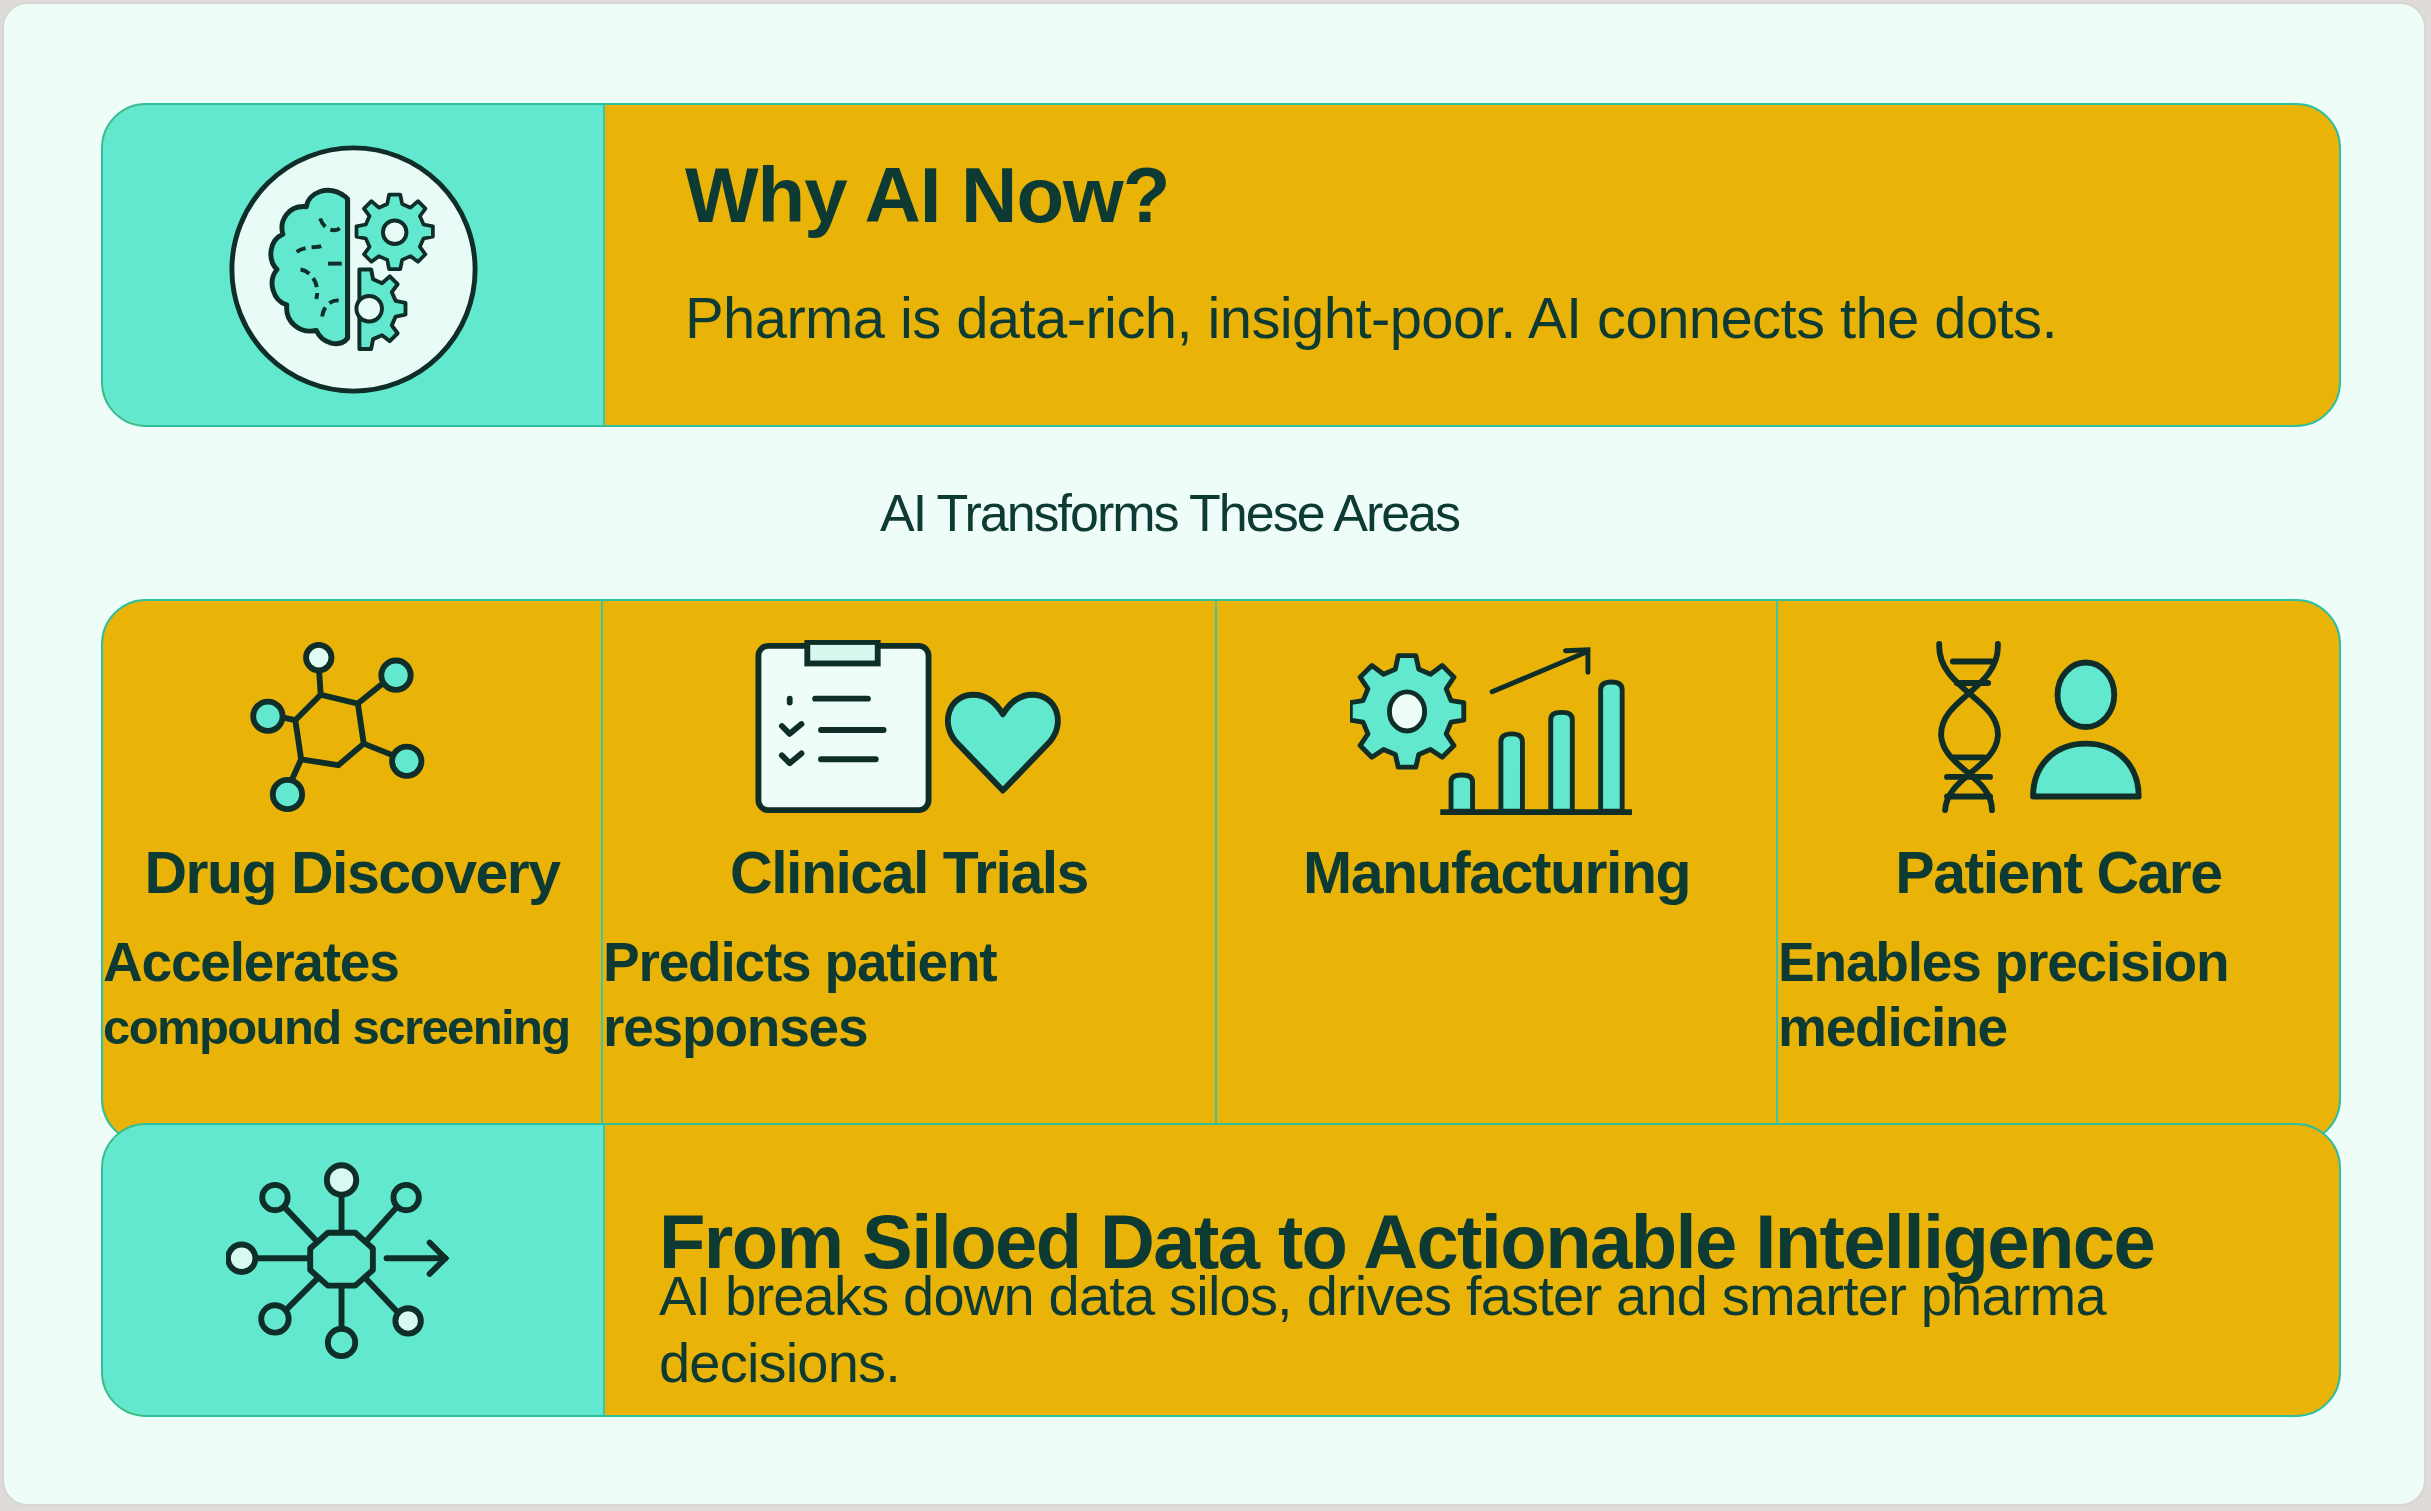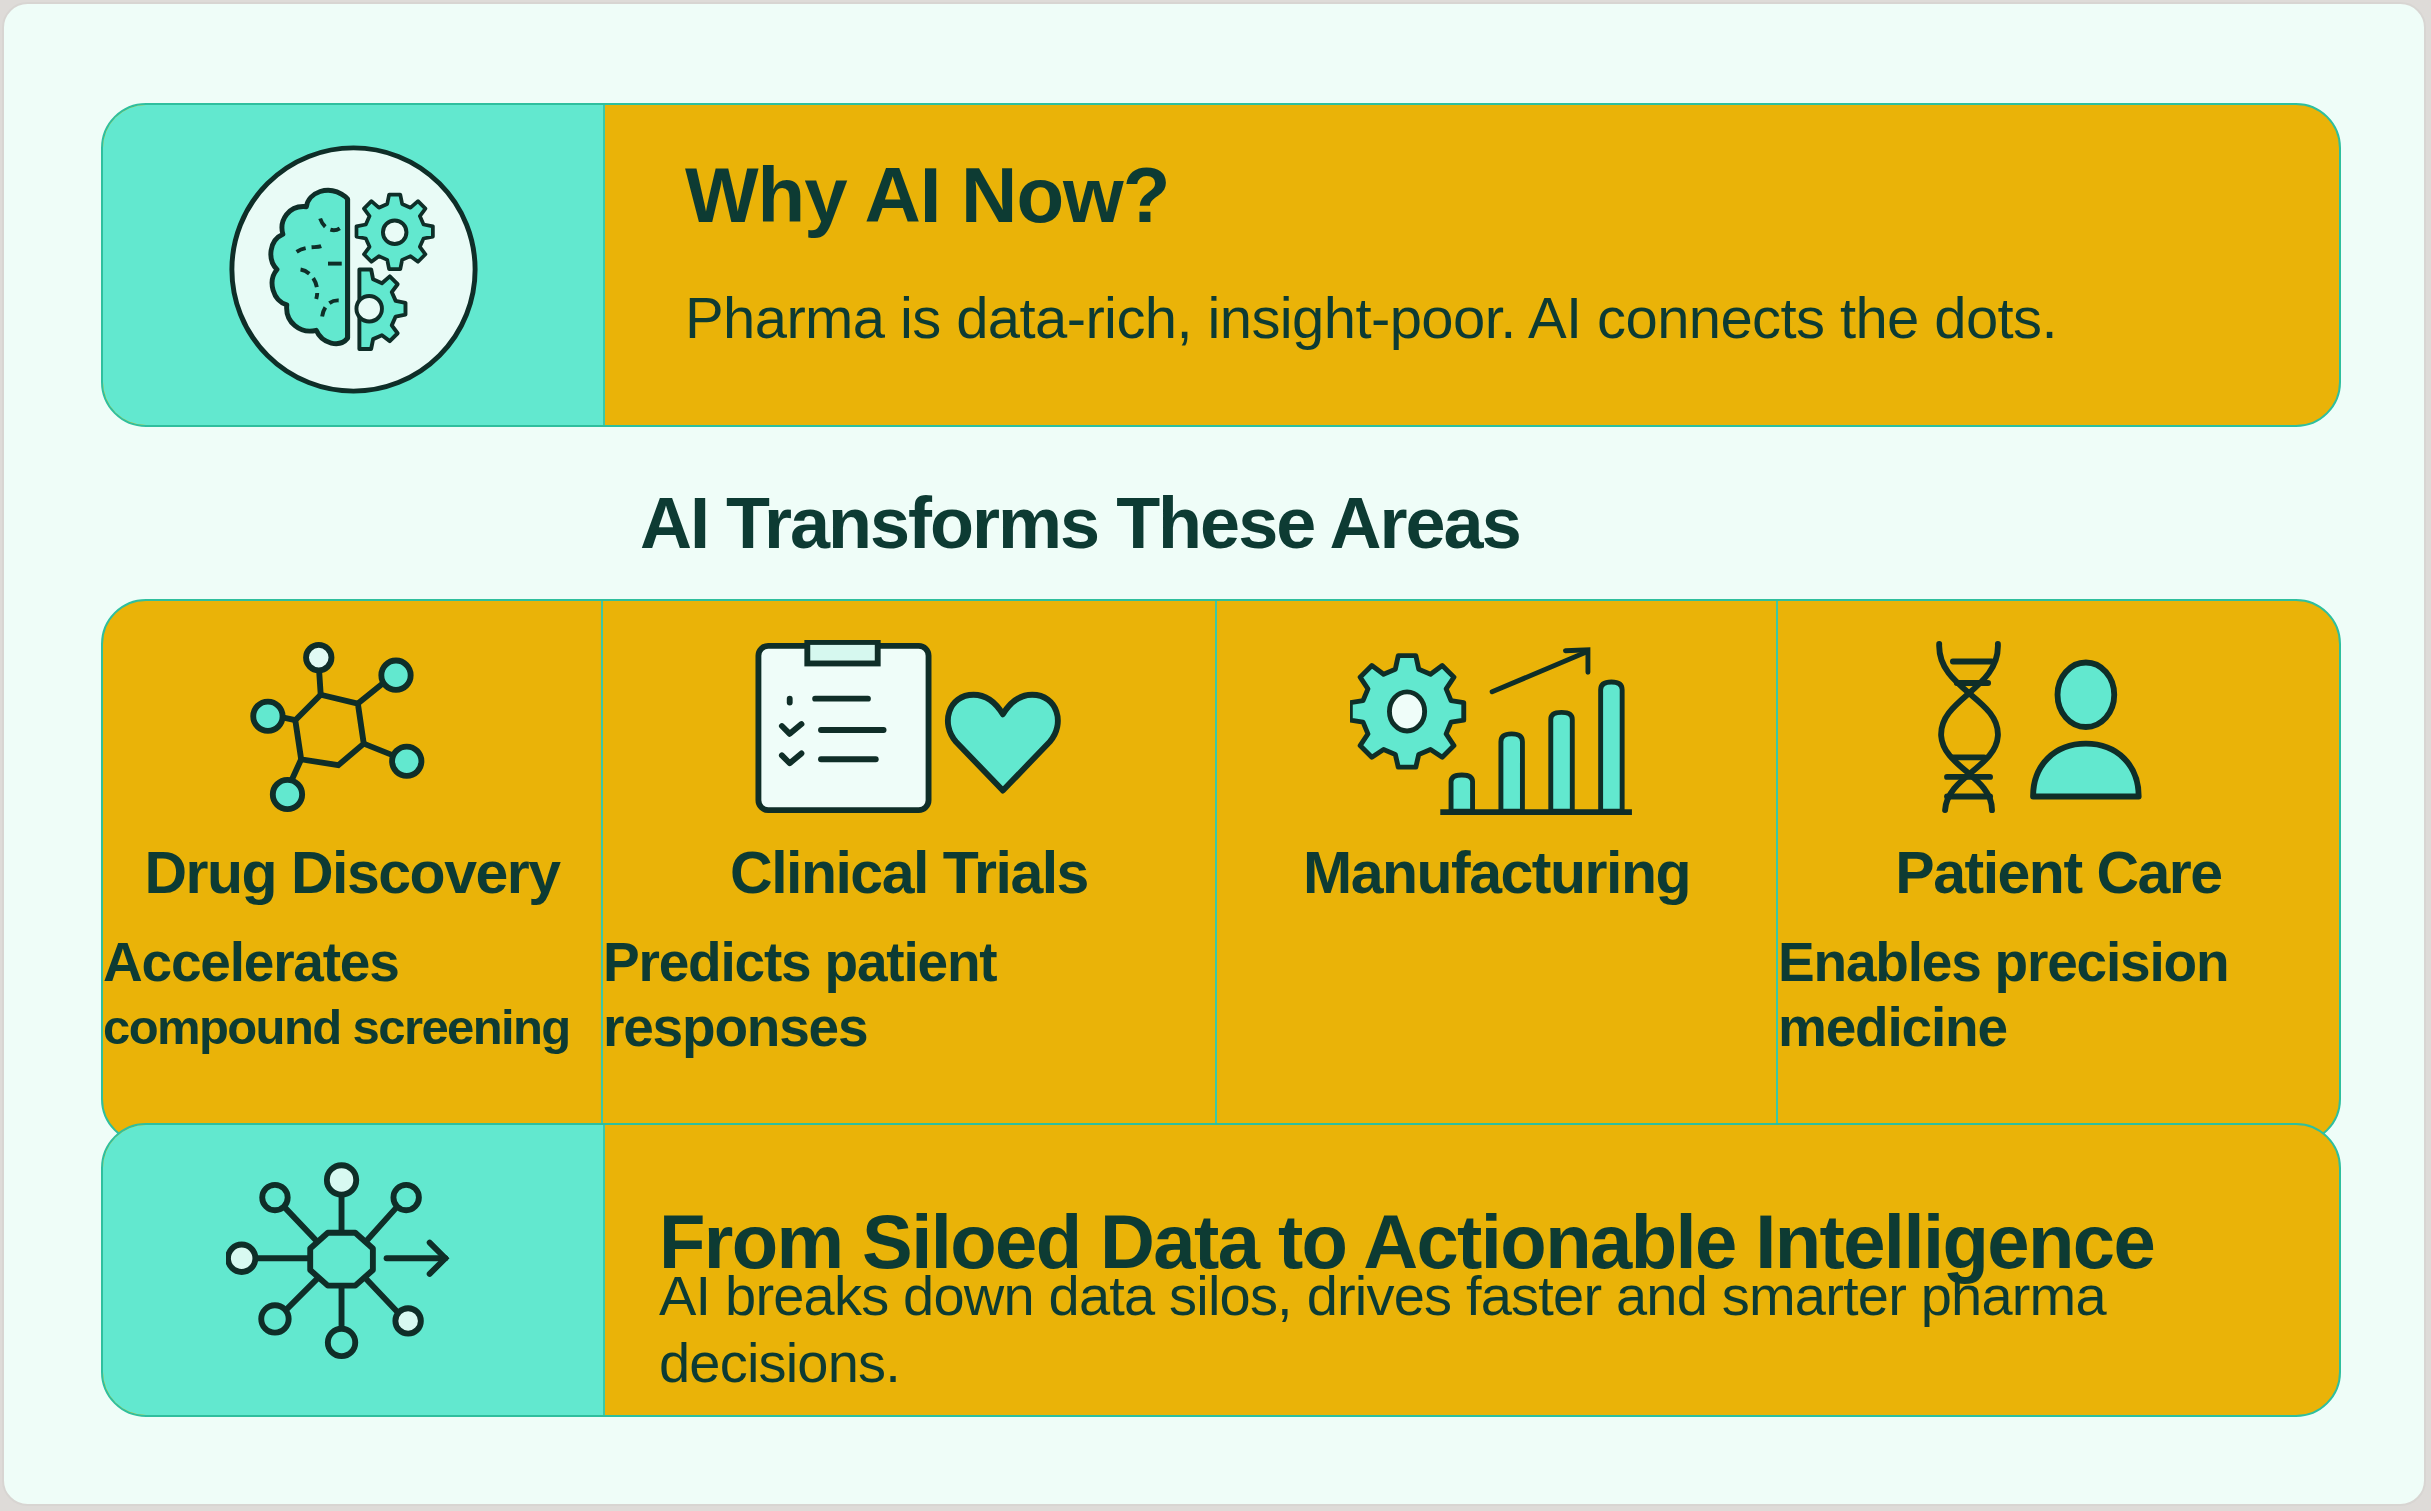--- a/index.html
+++ b/index.html
@@ -37,22 +37,22 @@
   .h-sub { position: absolute; white-space: nowrap; }
 
   .why-title { left: 582px; top: 51px; font-size: 78px; line-height: 1; }
   .why-sub { left: 582px; top: 184px; font-size: 58px; line-height: 1; letter-spacing: -0.6px; }
 
   .silo-title { left: 556px; top: 39px; font-size: 76px; line-height: 1; letter-spacing: -1.6px; margin-top: 40px; }
   .silo-desc { left: 556px; top: 137px; width: 1617px; font-size: 56px; line-height: 67px; white-space: normal; letter-spacing: -0.8px; }
 
   .section-heading {
     position: absolute; left: 636px; top: 483px; width: 1059px;
-    font-size: 72px; font-weight: bold; line-height: 1; white-space: nowrap;
-    letter-spacing: -2px; text-align: left;
+    font-size: 52px; font-weight: normal; line-height: 1; white-space: nowrap;
+    letter-spacing: -2px; text-align: center;
   }
 
   .grid {
     position: absolute; left: 97px; top: 595px; width: 2240px; height: 545px;
     box-sizing: border-box;
     border: 2.9px solid #2fbf9e; border-radius: 45px;
     background: #eab308;
     overflow: hidden;
     display: flex;
   }

